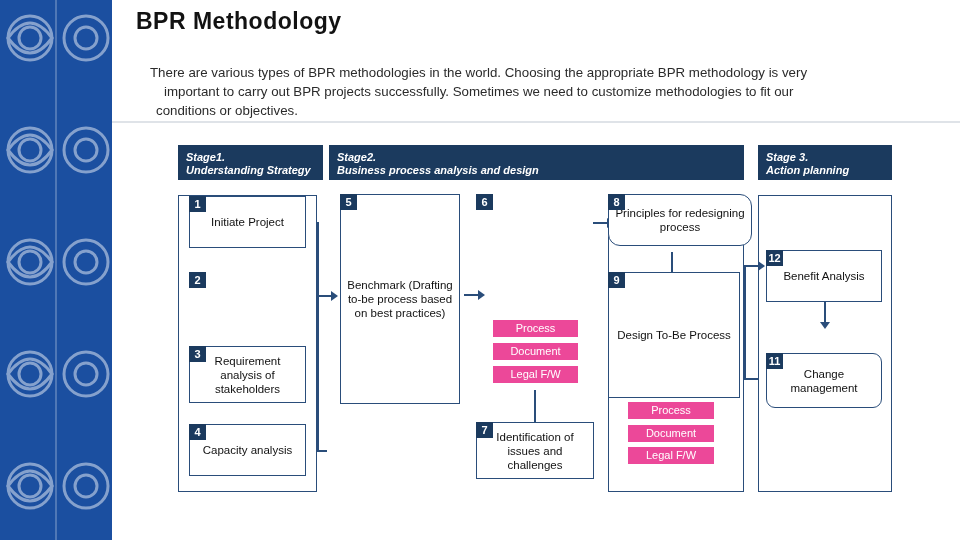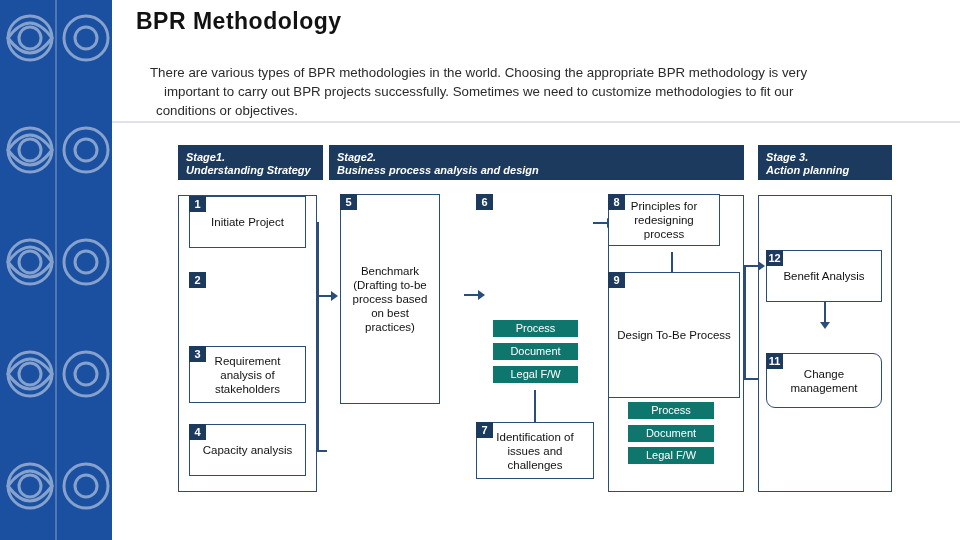--- a/index.html
+++ b/index.html
@@ -103,21 +103,21 @@
     font-weight: bold;
     width: 17px;
     height: 16px;
     line-height: 16px;
     text-align: center;
     box-sizing: border-box;
   }
 
   .pill {
     position: absolute;
-    background: #0f766e;
+    background: #ec4899;
     color: #ffffff;
     font-size: 11px;
     text-align: center;
     line-height: 17px;
     height: 17px;
     box-sizing: border-box;
   }
 
   .panel {
     position: absolute;
@@ -269,37 +269,37 @@
   <div class="box" style="left:185px; top:346px; width:117px; height:57px;">
     <span class="txt">Requirement analysis of stakeholders</span>
   </div>
   <div class="num" style="left:185px; top:346px;">3</div>
 
   <div class="box" style="left:185px; top:424px; width:117px; height:52px;">
     <span class="txt">Capacity analysis</span>
   </div>
   <div class="num" style="left:185px; top:424px;">4</div>
 
-  <div class="box" style="left:336px; top:194px; width:100px; height:210px;">
+  <div class="box" style="left:336px; top:194px; width:120px; height:210px;">
     <span class="txt">Benchmark (Drafting to-be process based on best practices)</span>
   </div>
   <div class="num" style="left:336px; top:194px;">5</div>
 
   <div class="num" style="left:472px; top:194px;">6</div>
 
   <div class="pill" style="left:489px; top:320px; width:85px;">Process</div>
   <div class="pill" style="left:489px; top:343px; width:85px;">Document</div>
   <div class="pill" style="left:489px; top:366px; width:85px;">Legal F/W</div>
 
   <div class="box" style="left:472px; top:422px; width:118px; height:57px;">
     <span class="txt">Identification of issues and challenges</span>
   </div>
   <div class="num" style="left:472px; top:422px;">7</div>
 
-  <div class="box" style="left:604px; top:194px; width:112px; height:52px;">
+  <div class="box" style="left:604px; top:194px; width:144px; height:52px;border-radius:12px;">
     <span class="txt">Principles for redesigning process</span>
   </div>
   <div class="num" style="left:604px; top:194px;">8</div>
 
   <div class="box" style="left:604px; top:272px; width:132px; height:126px;">
     <span class="txt">Design To-Be Process</span>
   </div>
   <div class="num" style="left:604px; top:272px;">9</div>
 
   <div class="pill" style="left:624px; top:402px; width:86px;">Process</div>

